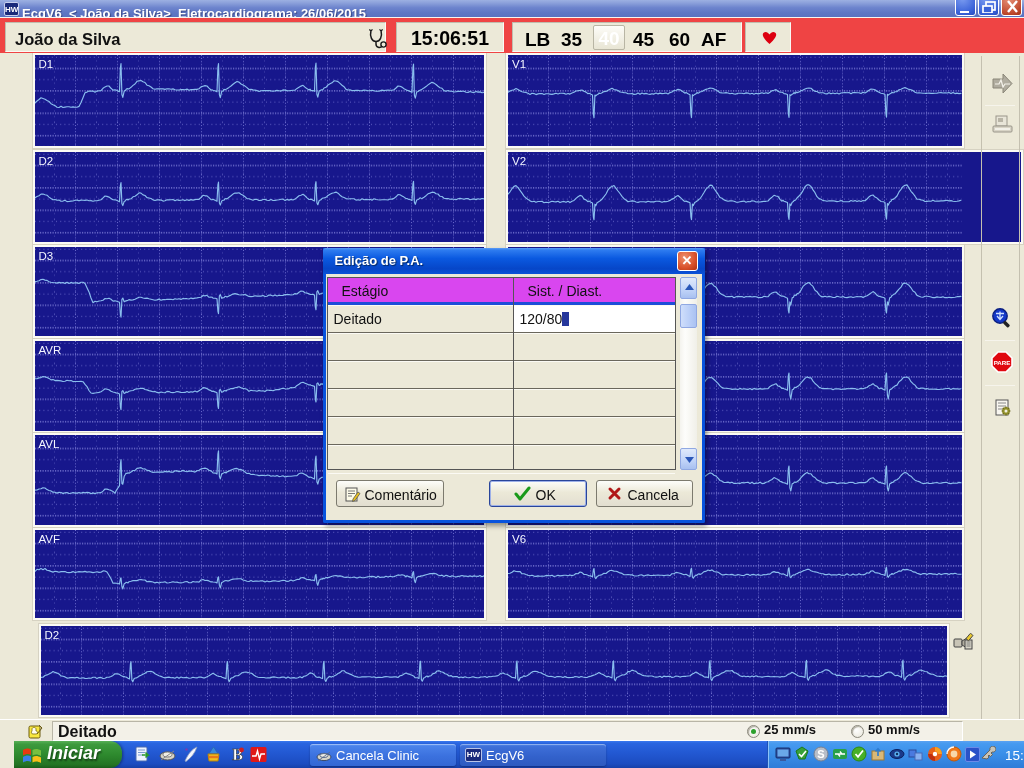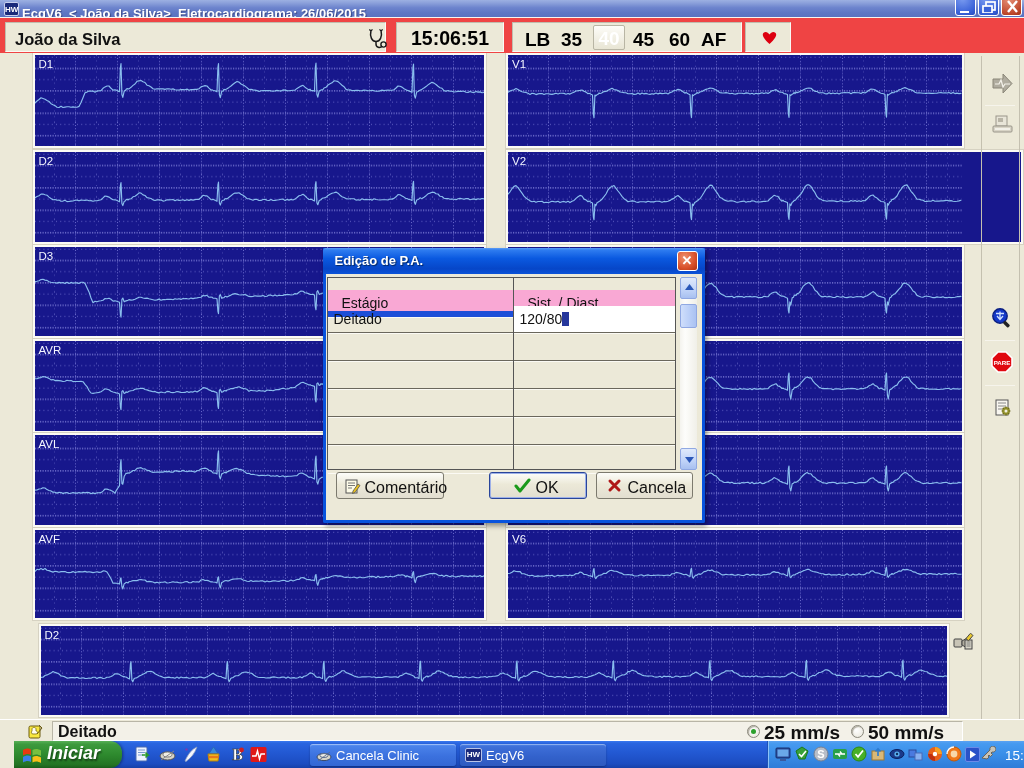--- a/index.html
+++ b/index.html
@@ -21,35 +21,35 @@
 .panel{position:absolute;background:#17178c;border:2px solid #fbfaf4;box-shadow:0 0 0 1px #d6d2c2}
 .plabel{position:absolute;left:4px;top:3px;color:#f4f6ff;font-size:11.5px;transform:translateZ(0)}
 
 .vline{position:absolute;width:1px;background:#c4c0b0}
 .hsep{position:absolute;height:1px;background:#b4b0a2;border-bottom:1px solid #f6f4ec}
 
 #deit{position:absolute;left:52px;top:721px;width:911px;height:20px;background:#f3f1e8;border:1px solid;border-color:#b8b5a6 #fff #fff #b8b5a6}
 #deit b{position:absolute;left:5px;top:1px;font-size:16px;color:#111}
 .radio{position:absolute;top:3px;width:13px;height:13px;border-radius:50%;background:radial-gradient(circle at 40% 35%,#fff,#e8e6da);border:1px solid #8a887c;box-shadow:inset 1px 1px 1px #b0ada0}
 .radio.sel::after{content:"";position:absolute;left:3px;top:3px;width:5px;height:5px;border-radius:50%;background:#2ca02c}
-.rlab{position:absolute;top:0px;font-size:19px;font-weight:bold;color:#111}
+.rlab{position:absolute;top:0px;font-size:13px;font-weight:bold;color:#111}
 
 #dlg{position:absolute;left:322.5px;top:247.5px;width:382px;height:275.5px;background:#ece9d8;border:3px solid #0853dd;border-top:none;border-radius:0 0 2px 2px;box-shadow:2px 3px 5px rgba(0,0,0,.4)}
 #dtit{position:absolute;left:-3px;top:0;width:382px;height:26px;border-radius:3px 3px 0 0;background:linear-gradient(180deg,#5d9cf5 0%,#2e7cf0 8%,#0a59e0 40%,#0646c8 80%,#0a52d8 100%)}
 #dtit span{position:absolute;left:12px;top:5px;color:#fff;font-weight:bold;font-size:13px;text-shadow:1px 1px 1px #03255e}
 #dx{position:absolute;right:7px;top:3px;width:21px;height:20px;border-radius:3px;border:1px solid #fff;background:radial-gradient(circle at 35% 30%,#ee8f6d,#d9512b 60%,#b03010);color:#fff;font-weight:bold;font-size:13px;text-align:center;line-height:18px}
 #dtbl{position:absolute;left:1px;top:29px;width:349px;height:193px;background:#ece9d8;border:1px solid #555}
 .drow{position:absolute;left:0;width:347px;height:27px;border-bottom:1px solid #6a675c;box-shadow:0 1px 0 #fbfaf4}
 .dcell{position:absolute;top:0;height:27px;font-size:14px;color:#111;padding:5px 0 0 6px}
 #dvline{position:absolute;left:185px;top:0;width:1px;height:191px;background:#555}
 #dsb{position:absolute;left:354px;top:29px;width:17px;height:193px;background:linear-gradient(90deg,#f4f3ee,#fdfdfb 30%,#f0efe8)}
 .sbtn{position:absolute;left:0;width:17px;height:22px;border-radius:2px;border:1px solid #90a8e2;background:linear-gradient(180deg,#dfe9fb,#c0d3f8 60%,#a8c0f0)}
 .sbtn svg{position:absolute;left:2px;top:4px}
 #sthumb{position:absolute;left:0;top:27px;width:17px;height:24px;border-radius:2px;border:1px solid #90a8e2;background:linear-gradient(90deg,#cfdefb,#bcd0f8 50%,#aac2f2)}
-.dbtn{position:absolute;top:224px;height:27px;background:linear-gradient(180deg,#fdfdfa,#ece9d8 45%,#e2ded0);border:1px solid #7c7a6e;border-radius:3px;font-size:16px;color:#111;text-align:right}
+.dbtn{position:absolute;top:232px;height:27px;background:linear-gradient(180deg,#fdfdfa,#ece9d8 45%,#e2ded0);border:1px solid #7c7a6e;border-radius:3px;font-size:14px;color:#111;text-align:right}
 
 #task{position:absolute;left:14px;top:741px;width:1024px;height:27px;background:linear-gradient(180deg,#3a7af0 0%,#2a65e0 8%,#2258d2 45%,#1c4cc0 85%,#1640a8 100%);overflow:hidden}
 #start{position:absolute;left:0;top:0;width:108px;height:27px;border-radius:0 12px 12px 0;background:linear-gradient(180deg,#57b057 0%,#3d9a3d 12%,#2e8a2e 50%,#237423 88%,#1a5e1a 100%);box-shadow:1px 0 3px rgba(0,0,0,.4);color:#fff;font-weight:bold;font-style:italic;font-size:18px}
 #start span{position:absolute;left:33px;top:2px;text-shadow:1px 2px 2px rgba(0,0,0,.5)}
 .tkbtn{position:absolute;top:3px;height:22px;border-radius:3px;background:linear-gradient(180deg,#6a9df5 0%,#4a82ea 10%,#3b71de 55%,#3467d4 100%);box-shadow:inset 0 1px 0 rgba(255,255,255,.35),0 1px 2px rgba(0,0,20,.3);color:#fff;font-size:13px}
 .tkbtn span{position:absolute;left:26px;top:4px;white-space:nowrap}
 #tray{position:absolute;left:753px;top:0;width:271px;height:27px;background:linear-gradient(180deg,#5ba2f2 0%,#469af0 10%,#3a8ee8 50%,#2f7cd8 100%);border-left:1px solid #1e52b8;box-shadow:inset 1px 0 0 #8cc2f8}
 #clock{position:absolute;left:237px;top:7px;color:#fff;font-size:13.5px}
 .ql{position:absolute;top:5px}
 </style></head><body>
@@ -341,21 +341,21 @@
 <span class="radio" style="left:798px"></span>
       <span class="rlab" style="left:815px">50 mm/s</span>
 </div>
 
 <div id="dlg">
 <div id="dtit">
         <span>Edição de P.A.</span>
         <div id="dx">✕</div>
       </div>
 <div id="dtbl">
-<div class="drow" style="top:12px;background:#f9a8d4;border-bottom:6px solid #1d4ed8">
+<div class="drow" style="top:0;background:#d946ef;border-bottom:3px solid #1d4ed8">
           <span class="dcell" style="left:0;width:185px;padding-left:14px">Estágio</span>
           <span class="dcell" style="left:186px;width:161px;padding-left:14px">Sist. / Diast.</span>
         </div>
 <div class="drow" style="top:28px">
           <span class="dcell" style="left:0;width:185px">Deitado</span>
           <span class="dcell" style="left:186px;width:161px;background:#fff;height:26px">120/80<span style="display:inline-block;width:7px;height:14px;background:#26379c;vertical-align:-2px"></span></span>
         </div>
 <div class="drow" style="top:56px"></div>
 <div class="drow" style="top:84px"></div>
 <div class="drow" style="top:112px"></div>

